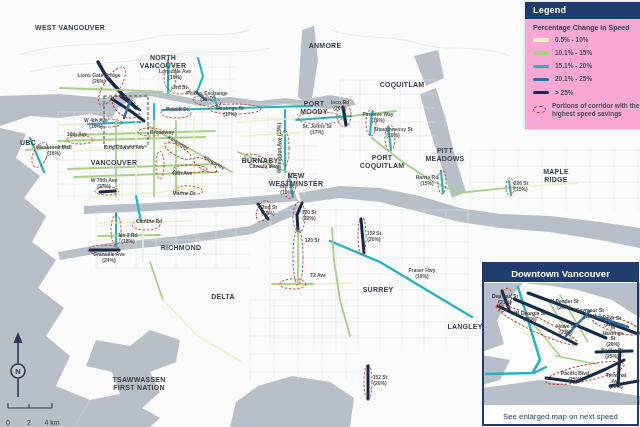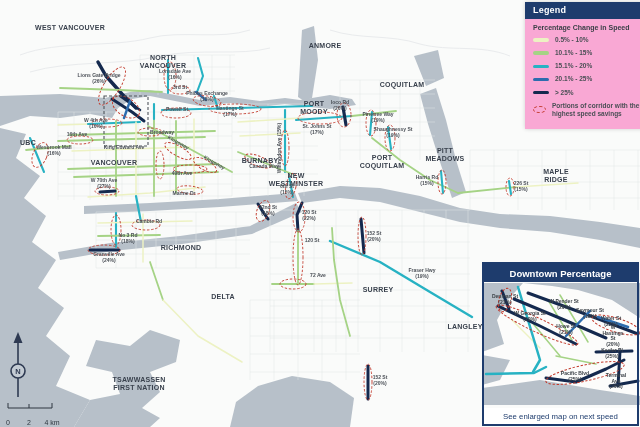--- a/index.html
+++ b/index.html
@@ -489,17 +489,17 @@
           </div>
         </div>
       <div class="lrow">
         <span class="hl-swatch"></span>
         <span class="ltext">Portions of corridor with the highest speed savings</span>
       </div>
     </div>
   </div>
 
   <div id="inset">
-    <div id="inset-header">Downtown Percentage</div>
+    <div id="inset-header">Downtown Vancouver</div>
     <div id="inset-note">See enlarged map on next speed</div>
   </div>
 
 </div>
 
 </body></html>

